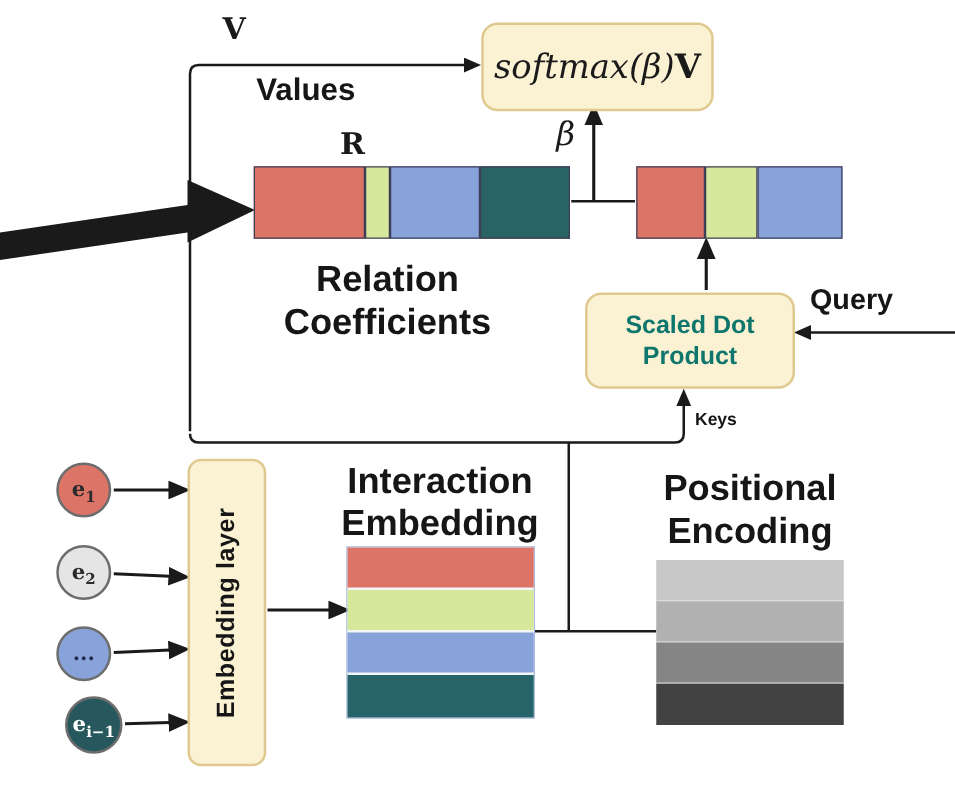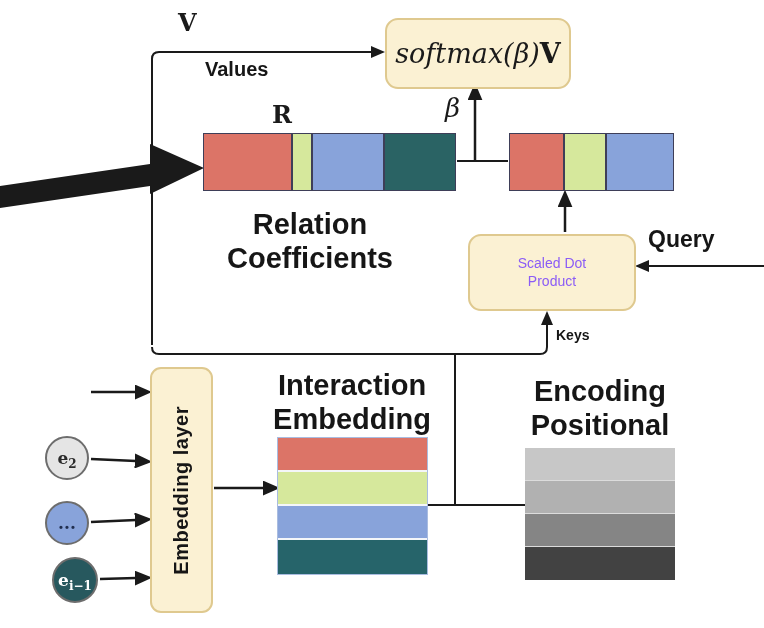--- a/index.html
+++ b/index.html
@@ -47,21 +47,21 @@
     box-sizing:border-box;
   }
   .token sub { font-size:12px; line-height:0; }
 
   .vtext {
     writing-mode: vertical-rl;
     transform: rotate(180deg);
     font-weight:bold; font-size:20px; color:#161616;
     letter-spacing:0.5px;
   }
-  .sdp-text { font-weight:normal; font-size:14px; color:#8b5cf6; line-height:1.25; }
+  .sdp-text { font-weight:bold; font-size:20px; color:#0f766e; line-height:1.25; }
 </style>
 </head>
 <body>
 
 <div id="stage">
 
   <svg id="wires" viewBox="0 0 764 628" xmlns="http://www.w3.org/2000/svg">
     <defs>
       <marker id="ah" markerWidth="7" markerHeight="6" refX="0.5" refY="3" orient="auto">
         <path d="M0,0 L7,3 L0,6 z" fill="#1a1a1a"></path>
@@ -93,21 +93,21 @@
     <polygon points="0,186 150,164 150,144 204,168 150,194 150,186 0,208" fill="#1a1a1a"></polygon>
   </svg>
 
   <div class="abs creambox" style="left:385px; top:18px; width:186px; height:71px;">
     <div class="formula">
       <span class="it">softmax(β)</span><span class="bd">V</span>
     </div>
   </div>
 
   <div class="abs mathlabel" style="left:178px; top:8px;">V</div>
-  <div class="abs blabel" style="left:205px; top:58px; font-size:20px;">Values</div>
+  <div class="abs blabel" style="left:205px; top:58px; font-size:25px;">Values</div>
 
   <div class="abs mathlabel" style="left:272px; top:100px;">R</div>
 
   <div class="abs betalabel" style="left:445px; top:93px;">β</div>
 
   <div class="abs hbar" style="left:203px; top:133px;">
     <div class="seg" style="background-color: rgb(220, 116, 103); width: 89px;"></div>
     <div class="seg" style="background-color: rgb(214, 232, 156); width: 20px;"></div>
     <div class="seg" style="background-color: rgb(136, 163, 218); width: 72px;"></div>
     <div class="seg" style="background-color: rgb(42, 99, 100); width: 72px;"></div>
@@ -127,20 +127,23 @@
   <div class="abs creambox" style="left:468px; top:234px; width:168px; height:77px;">
     <div class="sdp-text center">
       <div>Scaled Dot</div>
       <div>Product</div>
     </div>
   </div>
 
   <div class="abs blabel" style="left:648px; top:226px; font-size:23px;">Query</div>
   <div class="abs blabel" style="left:556px; top:327px; font-size:14px;">Keys</div>
 
+  <div class="abs token" style="left: 45px; top: 370px; width: 44px; height: 44px; background-color: rgb(220, 116, 103); color: rgb(43, 43, 43);">
+    <span><span>e</span><sub>1</sub></span>
+  </div>
   <div class="abs token" style="left: 45px; top: 436px; width: 44px; height: 44px; background-color: #e5e5e5; color: rgb(43, 43, 43);">
     <span><span>e</span><sub>2</sub></span>
   </div>
   <div class="abs token" style="left: 45px; top: 501px; width: 44px; height: 44px; background-color: rgb(136, 163, 218); color: rgb(31, 45, 77);">
     <span><span>...</span><sub></sub></span>
   </div>
   <div class="abs token" style="left: 52px; top: 557px; width: 46px; height: 46px; background-color: rgb(39, 88, 94); color: rgb(255, 255, 255);">
     <span><span>e</span><sub>i−1</sub></span>
   </div>
 
@@ -153,22 +156,22 @@
     <div>Embedding</div>
   </div>
   <div class="abs stack istack" style="left:277px; top:437px; width:151px;">
     <div class="row" style="height: 34px; background-color: rgb(220, 116, 103);"></div>
     <div class="row" style="height: 34px; background-color: rgb(214, 232, 156);"></div>
     <div class="row" style="height: 34px; background-color: rgb(136, 163, 218);"></div>
     <div class="row" style="height: 34px; background-color: rgb(38, 100, 106);"></div>
   </div>
 
   <div class="abs blabel center" style="left:516px; top:374px; width:168px;">
+    <div>Positional</div>
     <div>Encoding</div>
-    <div>Positional</div>
   </div>
   <div class="abs stack pstack" style="left:525px; top:448px; width:150px;">
     <div class="row" style="height: 33px; background-color: rgb(199, 199, 199);"></div>
     <div class="row" style="height: 33px; background-color: rgb(177, 177, 177);"></div>
     <div class="row" style="height: 33px; background-color: rgb(133, 133, 133);"></div>
     <div class="row" style="height: 33px; background-color: rgb(66, 66, 66);"></div>
   </div>
 
 </div>
 

